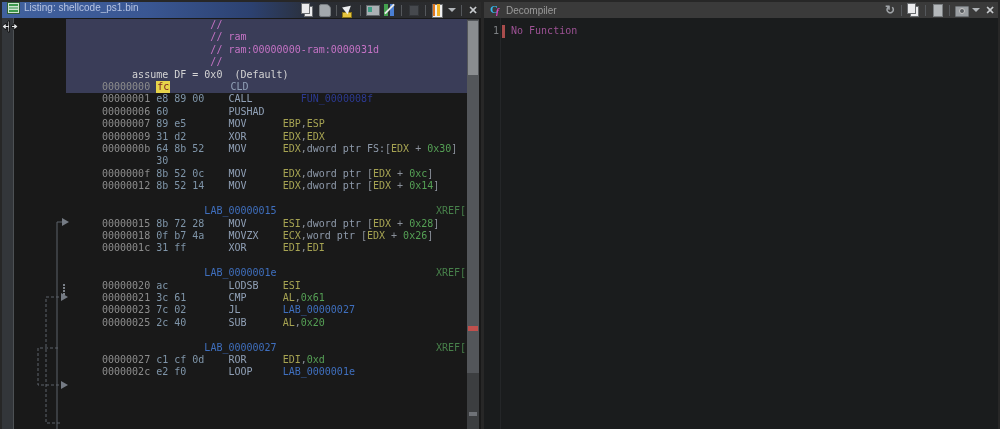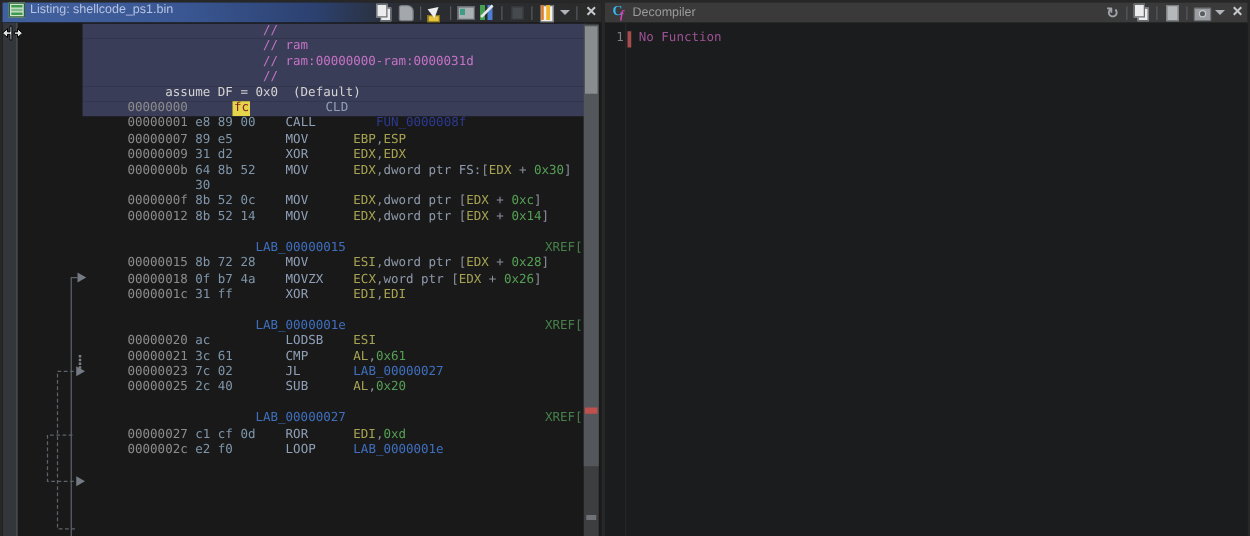--- a/index.html
+++ b/index.html
@@ -44,21 +44,21 @@
   #listing-body{position:absolute;top:16px;left:0;right:0;bottom:0;background:#191919;overflow:hidden;}
   #left-strip{position:absolute;left:0;top:0;bottom:0;width:11px;background:#33363a;border-right:1px solid #4d5154;}
   #flow-margin{position:absolute;left:10px;top:0;width:58px;height:411px;}
   #listing-rows{position:absolute;left:64px;top:1px;width:403px;}
   .lrow{height:12.42px;line-height:12.42px;font-family:"DejaVu Sans Mono",monospace;font-size:10px;
         white-space:pre;position:relative;overflow:hidden;padding-left:36px;color:#8c8c8c;}
   .lrow.sel{background:#3a3d58;}
   .t-addr{color:#8c8c8c}.t-byt{color:#7f95a9}.t-mn{color:#90a0b6}.t-reg{color:#a6a352}
   .t-num{color:#55a055}.t-sep{color:#8a909a}.t-ptr{color:#8e9aab}.t-lab{color:#3f6fbe}
   .t-fun{color:#2c3a92}.t-cmt{color:#c573c5}.t-asm{color:#d4d4d4}
-  .t-cur{background:#e6d44a;color:#7c2424;padding:1px 1px;margin-left:30px;}
+  .t-cur{background:#e6d44a;color:#7c2424;padding:1px 1px;}
   .xref{position:absolute;left:370px;top:0;color:#47804a;}
   
   #listing-scrollbar{position:absolute;left:465px;top:1px;width:12px;height:410px;background:#3c3e40;}
   #lsb-track{position:absolute;left:0;top:1px;width:12px;height:353px;background:#53565a;}
   #lsb-thumb{position:absolute;left:1px;top:2px;width:10px;height:54px;background:#8a8d90;}
   #lsb-marker-red{position:absolute;left:1px;top:307px;width:10px;height:5px;background:#c0504d;}
   #lsb-tick{position:absolute;left:2px;top:393px;width:8px;height:4px;background:#6f7277;}
   
   #decompiler-window{left:484px;width:514px;background:#1a1c1d;}
   #decompiler-titlebar{height:16px;display:flex;align-items:center;background:#3a3a3a;border-bottom:1px solid #2b2b2b;position:relative;}
@@ -142,20 +142,21 @@
       </g>
     </svg>
     <div id="listing-rows">
         <div class="lrow sel"><span class="t-cmt">                  //</span></div>
         <div class="lrow sel"><span class="t-cmt">                  // ram</span></div>
         <div class="lrow sel"><span class="t-cmt">                  // ram:00000000-ram:0000031d</span></div>
         <div class="lrow sel"><span class="t-cmt">                  //</span></div>
         <div class="lrow sel"><span class="t-asm">     assume DF = 0x0  (Default)</span></div>
         <div class="lrow sel"><span class="t-addr">00000000</span><span class="t-pl"> </span><span class="t-cur">fc</span><span class="t-pl">          </span><span class="t-mn">CLD</span></div>
         <div class="lrow"><span class="t-addr">00000001</span><span class="t-pl"> </span><span class="t-byt">e8 89 00</span><span class="t-pl">    </span><span class="t-mn">CALL</span><span class="t-pl">        </span><span class="t-fun">FUN_0000008f</span></div>
+        <div class="lrow"><span class="t-addr">00000006</span><span class="t-pl"> </span><span class="t-byt">60</span><span class="t-pl">          </span><span class="t-mn">PUSHAD</span></div>
         <div class="lrow"><span class="t-addr">00000007</span><span class="t-pl"> </span><span class="t-byt">89 e5</span><span class="t-pl">       </span><span class="t-mn">MOV</span><span class="t-pl">      </span><span class="t-reg">EBP</span><span class="t-sep">,</span><span class="t-reg">ESP</span></div>
         <div class="lrow"><span class="t-addr">00000009</span><span class="t-pl"> </span><span class="t-byt">31 d2</span><span class="t-pl">       </span><span class="t-mn">XOR</span><span class="t-pl">      </span><span class="t-reg">EDX</span><span class="t-sep">,</span><span class="t-reg">EDX</span></div>
         <div class="lrow"><span class="t-addr">0000000b</span><span class="t-pl"> </span><span class="t-byt">64 8b 52</span><span class="t-pl">    </span><span class="t-mn">MOV</span><span class="t-pl">      </span><span class="t-reg">EDX</span><span class="t-sep">,</span><span class="t-ptr">dword ptr </span><span class="t-ptr">FS:</span><span class="t-sep">[</span><span class="t-reg">EDX</span><span class="t-sep"> + </span><span class="t-num">0x30</span><span class="t-sep">]</span></div>
         <div class="lrow"><span class="t-pl">         </span><span class="t-byt">30</span></div>
         <div class="lrow"><span class="t-addr">0000000f</span><span class="t-pl"> </span><span class="t-byt">8b 52 0c</span><span class="t-pl">    </span><span class="t-mn">MOV</span><span class="t-pl">      </span><span class="t-reg">EDX</span><span class="t-sep">,</span><span class="t-ptr">dword ptr </span><span class="t-sep">[</span><span class="t-reg">EDX</span><span class="t-sep"> + </span><span class="t-num">0xc</span><span class="t-sep">]</span></div>
         <div class="lrow"><span class="t-addr">00000012</span><span class="t-pl"> </span><span class="t-byt">8b 52 14</span><span class="t-pl">    </span><span class="t-mn">MOV</span><span class="t-pl">      </span><span class="t-reg">EDX</span><span class="t-sep">,</span><span class="t-ptr">dword ptr </span><span class="t-sep">[</span><span class="t-reg">EDX</span><span class="t-sep"> + </span><span class="t-num">0x14</span><span class="t-sep">]</span></div>
         <div class="lrow"></div>
         <div class="lrow"><span class="t-pl">                 </span><span class="t-lab">LAB_00000015</span><span class="xref">XREF[1</span></div>
         <div class="lrow"><span class="t-addr">00000015</span><span class="t-pl"> </span><span class="t-byt">8b 72 28</span><span class="t-pl">    </span><span class="t-mn">MOV</span><span class="t-pl">      </span><span class="t-reg">ESI</span><span class="t-sep">,</span><span class="t-ptr">dword ptr </span><span class="t-sep">[</span><span class="t-reg">EDX</span><span class="t-sep"> + </span><span class="t-num">0x28</span><span class="t-sep">]</span></div>
         <div class="lrow"><span class="t-addr">00000018</span><span class="t-pl"> </span><span class="t-byt">0f b7 4a</span><span class="t-pl">    </span><span class="t-mn">MOVZX</span><span class="t-pl">    </span><span class="t-reg">ECX</span><span class="t-sep">,</span><span class="t-ptr">word ptr </span><span class="t-sep">[</span><span class="t-reg">EDX</span><span class="t-sep"> + </span><span class="t-num">0x26</span><span class="t-sep">]</span></div>

